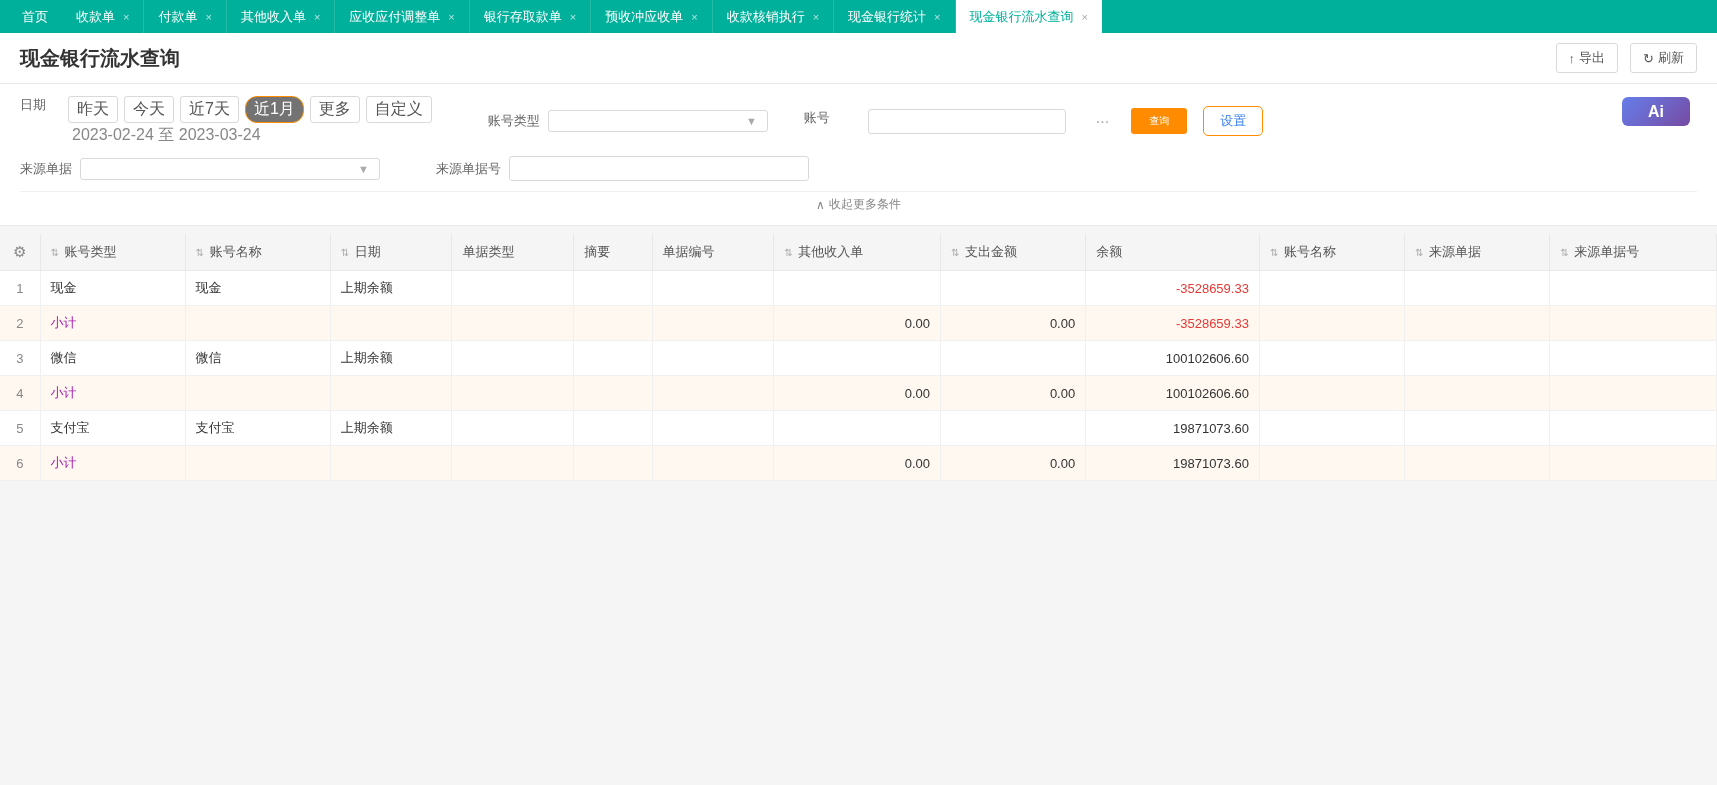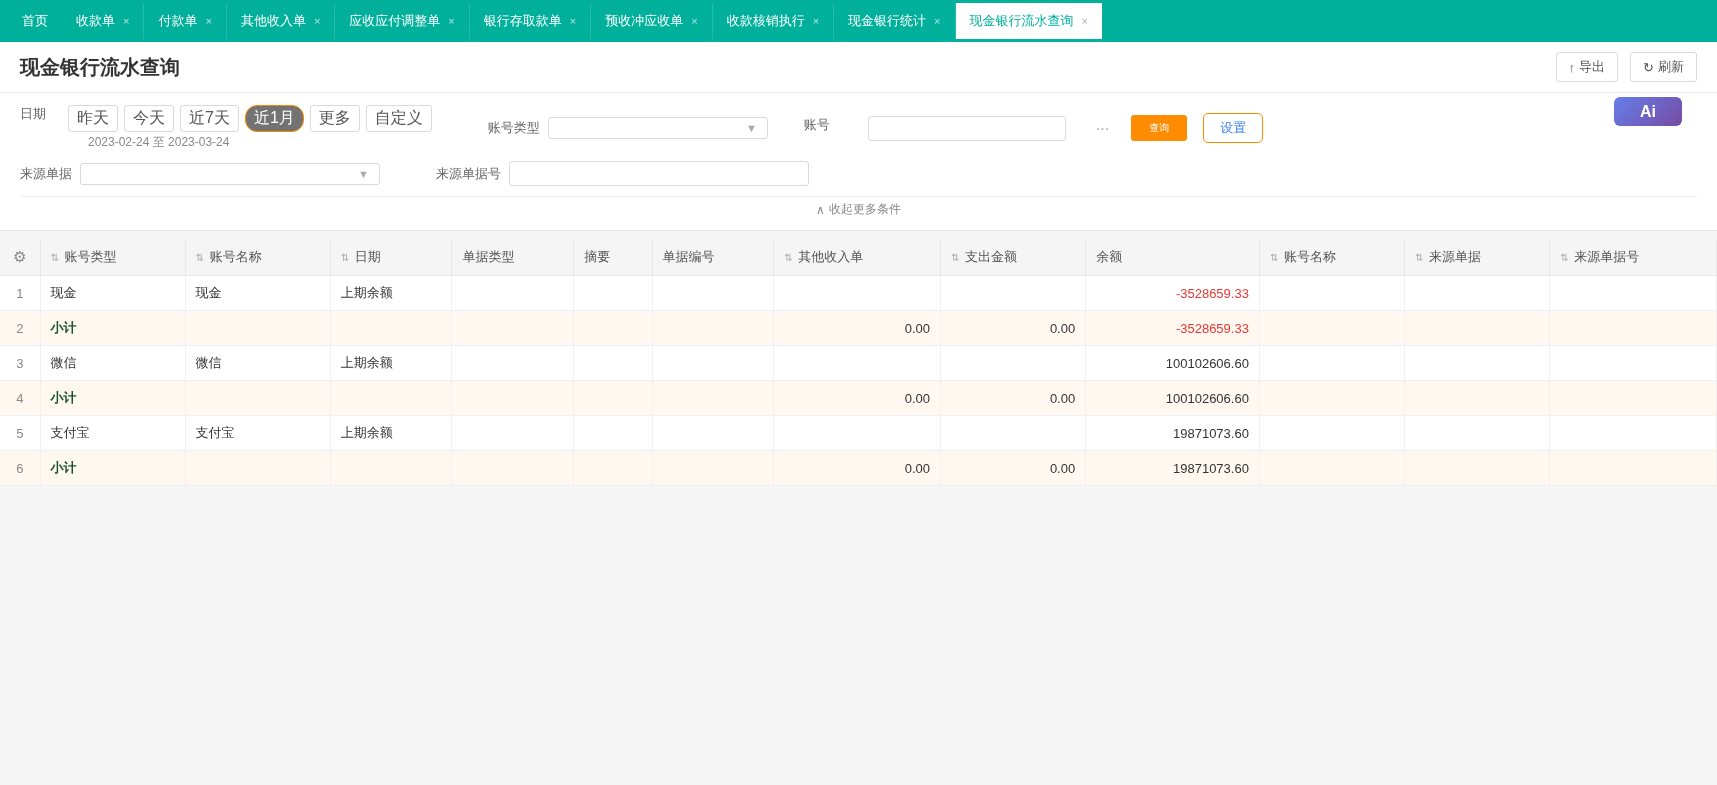--- a/index.html
+++ b/index.html
@@ -3,21 +3,21 @@
   <meta charset="utf-8">
   <style>
     * { box-sizing: border-box; margin: 0; padding: 0; }
     body { font-family: 'Microsoft YaHei', Arial, sans-serif; font-size: 13px; background: #f5f5f5; color: #333; }
 
     
     .top-nav {
       display: flex;
       align-items: center;
       background: #00b09b;
-      height: 42px;
+      height: 33px;
       padding: 0 8px;
       gap: 0;
       overflow: hidden;
     }
     .nav-tab {
       display: flex;
       align-items: center;
       padding: 4px 14px;
       height: 36px;
       color: #fff;
@@ -113,23 +113,23 @@
       background: #fff;
       color: #555;
     }
     .date-btn.active {
       background: #737373;
       border-color: #ff8c00;
       color: #fff;
       border-radius: 12px;
     }
     .date-range-text {
-      font-size: 12px;
+      font-size: 16px;
       color: #888;
-      margin-left: 20px;
+      margin-left: 4px;
     }
     .select-box {
       border: 1px solid #d9d9d9;
       border-radius: 3px;
       padding: 4px 10px;
       min-width: 180px;
       background: #fff;
       display: flex;
       align-items: center;
       justify-content: space-between;
@@ -215,28 +215,28 @@
       background: #fff8f0;
     }
     tbody td {
       padding: 8px 10px;
       color: #333;
       border-right: 1px solid #f0f0f0;
       white-space: nowrap;
     }
     tbody td:first-child { text-align: center; color: #888; }
     tbody td.num { text-align: right; }
-    tbody td.orange { color: #14532d; font-weight: bold; }
+    tbody td.orange { color: #a21caf; }
     tbody td.negative { color: #e53935; }
 
     .gear-icon { font-size: 15px; color: #888; cursor: pointer; }
 
     .ai-badge {
       position: fixed;
-      right: 35px;
+      right: 27px;
       top: 97px;
       width: 68px;
       height: 29px;
       background: linear-gradient(135deg, #667eea, #764ba2);
       border-radius: 6px;
       display: flex;
       align-items: center;
       justify-content: center;
       color: #fff;
       font-size: 16px;

